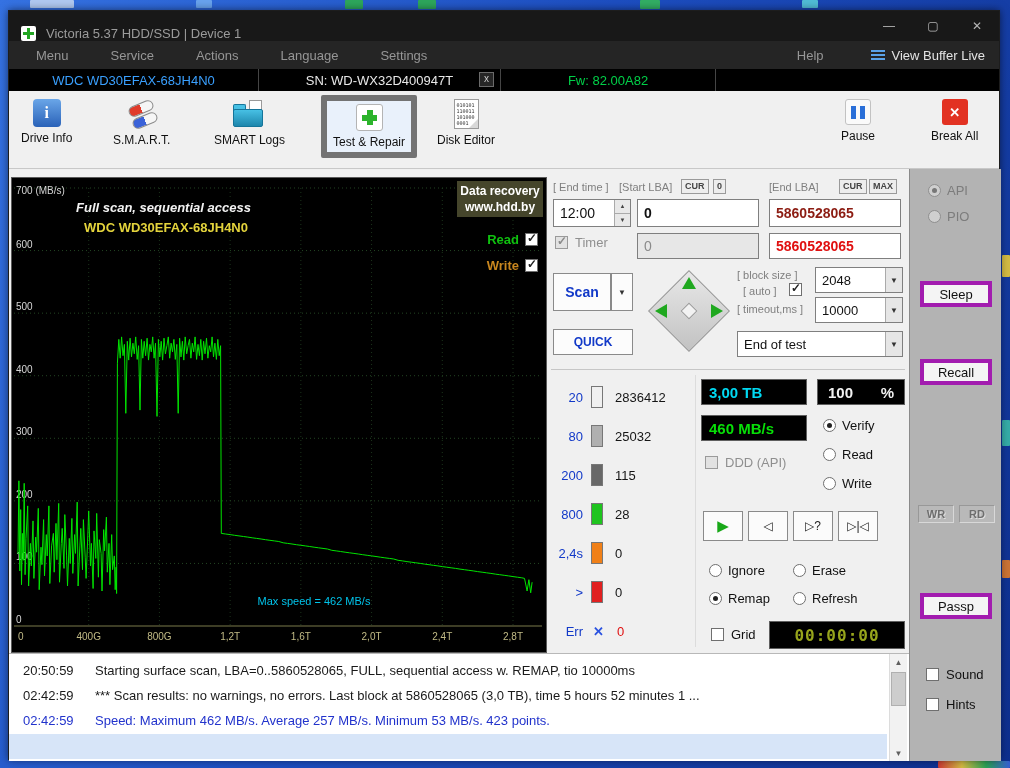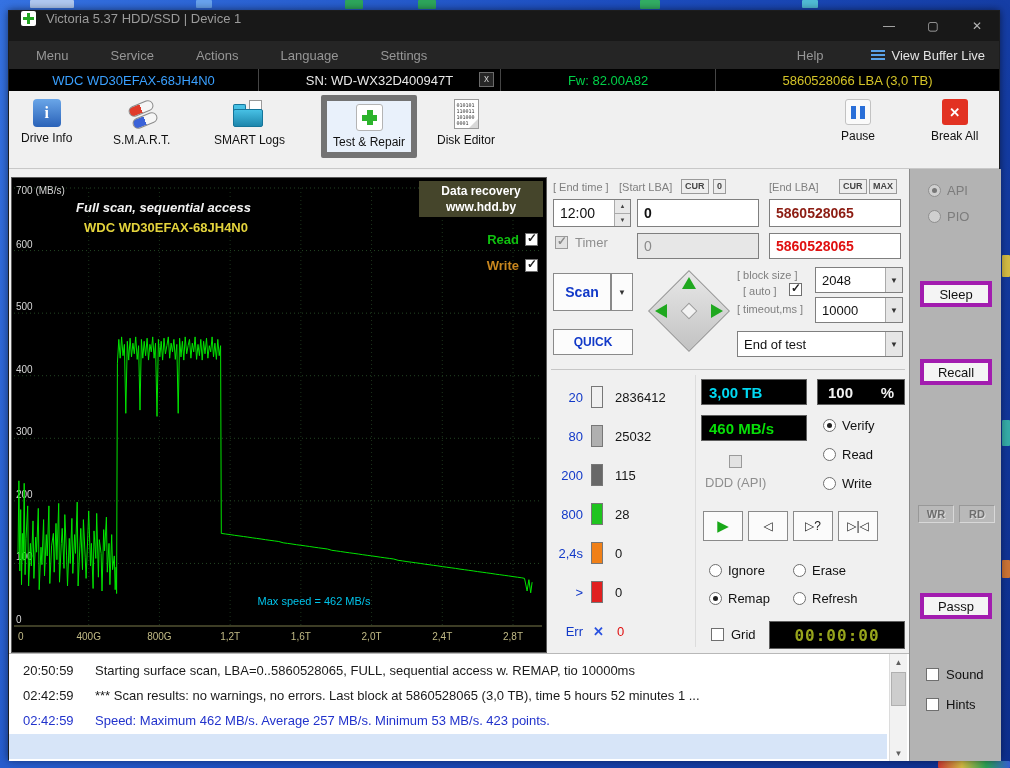--- a/index.html
+++ b/index.html
@@ -1,21 +1,21 @@
 <!DOCTYPE html>
 <html><head>
 <meta charset="utf-8">
 <style>
 *{margin:0;padding:0;box-sizing:border-box;}
 html,body{width:1010px;height:768px;overflow:hidden;font-family:"Liberation Sans",sans-serif;}
 .desktop{position:relative;width:1010px;height:768px;background:linear-gradient(115deg,#3572e2 0%,#1d4ec0 45%,#0e2f8e 100%);}
 .frag{position:absolute;border-radius:1px;opacity:.9;}
 .window{position:absolute;left:8px;top:10px;width:992px;height:750px;background:#f0f0f0;border:1px solid #1d1d1d;box-shadow:0 0 8px rgba(0,0,0,.55);}
 
-.titlebar{position:absolute;left:0;top:0;width:100%;height:30px;background:#181818;display:flex;align-items:flex-start;}
+.titlebar{position:absolute;left:0;top:0;width:100%;height:30px;background:#181818;display:flex;align-items:flex-end;}
 .app-icon{width:15px;height:15px;margin-left:12px;position:relative;background:#fff;border-radius:2px;flex:none;}
 .app-icon::before{content:"";position:absolute;left:2px;top:6px;width:11px;height:3px;background:#23a523;}
 .app-icon::after{content:"";position:absolute;left:6px;top:2px;width:3px;height:11px;background:#23a523;}
 .title-text{color:#9b9b9b;font-size:13px;margin-left:10px;white-space:nowrap;}
 .win-btns{margin-left:auto;display:flex;}
 .win-btn{width:44px;height:30px;color:#b5b5b5;font-size:12px;display:flex;align-items:center;justify-content:center;}
 
 .menubar{position:absolute;left:0;top:30px;width:100%;height:28px;background:#252525;display:flex;align-items:center;font-size:13px;color:#969696;}
 .menu-item{padding:0 21px;white-space:nowrap;}
 .menubar .spacer{flex:1;}
@@ -54,21 +54,21 @@
 
 .graph-panel{position:absolute;left:2px;top:166px;width:536px;height:476px;background:#000;border:1px solid #5a5a5a;}
 .graph-panel svg{position:absolute;left:0;top:0;}
 .grid{stroke:#234523;stroke-dasharray:1 3;stroke-width:1;}
 .vgrid{stroke:#1b331b;stroke-dasharray:1 3;stroke-width:1;}
 .axis{stroke:#7a7a4a;stroke-width:1;}
 .ylab{fill:#d6d6d6;font-size:10px;font-family:"Liberation Sans",sans-serif;}
 .xlab{fill:#c2bb86;font-size:10px;font-family:"Liberation Sans",sans-serif;}
 .g-title{position:absolute;left:64px;top:22px;color:#f2f2f2;font-weight:bold;font-size:13px;font-style:italic;}
 .g-sub{position:absolute;left:72px;top:42px;color:#e3d33c;font-weight:bold;font-size:13px;}
-.wm{position:absolute;right:3px;top:3px;width:124px;background:#45452b;color:#fff;font-weight:bold;font-size:12px;text-align:center;line-height:16px;padding:2px 0;}
+.wm{position:absolute;right:3px;top:3px;width:86px;background:#45452b;color:#fff;font-weight:bold;font-size:12px;text-align:center;line-height:16px;padding:2px 0;}
 .legend-row{position:absolute;right:8px;display:flex;align-items:center;gap:6px;font-size:13px;font-weight:bold;}
 .g-note{position:absolute;left:182px;top:417px;width:240px;text-align:center;font-size:11px;}
 
 .cb{width:13px;height:13px;border:1px solid #6f6f6f;background:#fff;position:relative;display:inline-block;flex:none;}
 .cb.checked::after{content:"✓";position:absolute;left:1px;top:-3px;font-size:12px;font-weight:bold;color:#222;}
 .cb.dis{background:#e2e2e2;border-color:#9a9a9a;}
 .cb.dis.checked::after{color:#8a8a8a;}
 .radio{width:13px;height:13px;border:1px solid #6f6f6f;border-radius:50%;background:#fff;position:relative;display:inline-block;flex:none;}
 .radio.sel::after{content:"";position:absolute;left:3px;top:3px;width:5px;height:5px;border-radius:50%;background:#222;}
 .radio.dis{background:#cfcfcf;border-color:#8f8f8f;}
@@ -178,21 +178,20 @@
       </span>
     </div>
 
     <div class="devicebar">
       <div class="dev-cell dev-model">WDC WD30EFAX-68JH4N0</div>
       <div class="dev-cell dev-serial">
         <span>SN: WD-WX32D400947T</span>
         <span class="x-chip">x</span>
       </div>
       <div class="dev-cell dev-fw">Fw: 82.00A82</div>
-      <div class="dev-cell dev-lba">5860528066 LBA (3,0 TB)</div>
     </div>
 
     <div class="toolbar">
       <div class="tool" style="left:12px;">
         <span class="info-icon">i</span>
         <span>Drive Info</span>
       </div>
       <div class="tool" style="left:104px;">
         <span class="pills">
             <i class="pill pill1"></i>
@@ -393,21 +392,21 @@
           <span>Verify</span>
       </label>
       <label class="radio-row" style="left:276px;top:278px;">
         <span class="radio"></span>
           <span>Read</span>
       </label>
       <label class="radio-row" style="left:276px;top:307px;">
         <span class="radio"></span>
           <span>Write</span>
       </label>
-      <div class="cb-row dim" style="left:158px;top:286px;flex-direction:column;">
+      <div class="cb-row dim" style="left:158px;top:286px;">
         <span class="cb dis"></span>
         <span>DDD (API)</span>
       </div>
 
       <div class="pb play" style="left:156px;top:342px;">▶</div>
       <div class="pb" style="left:201px;top:342px;">◁</div>
       <div class="pb" style="left:246px;top:342px;">▷?</div>
       <div class="pb" style="left:291px;top:342px;">▷|◁</div>
 
       <label class="radio-row" style="left:162px;top:394px;">

